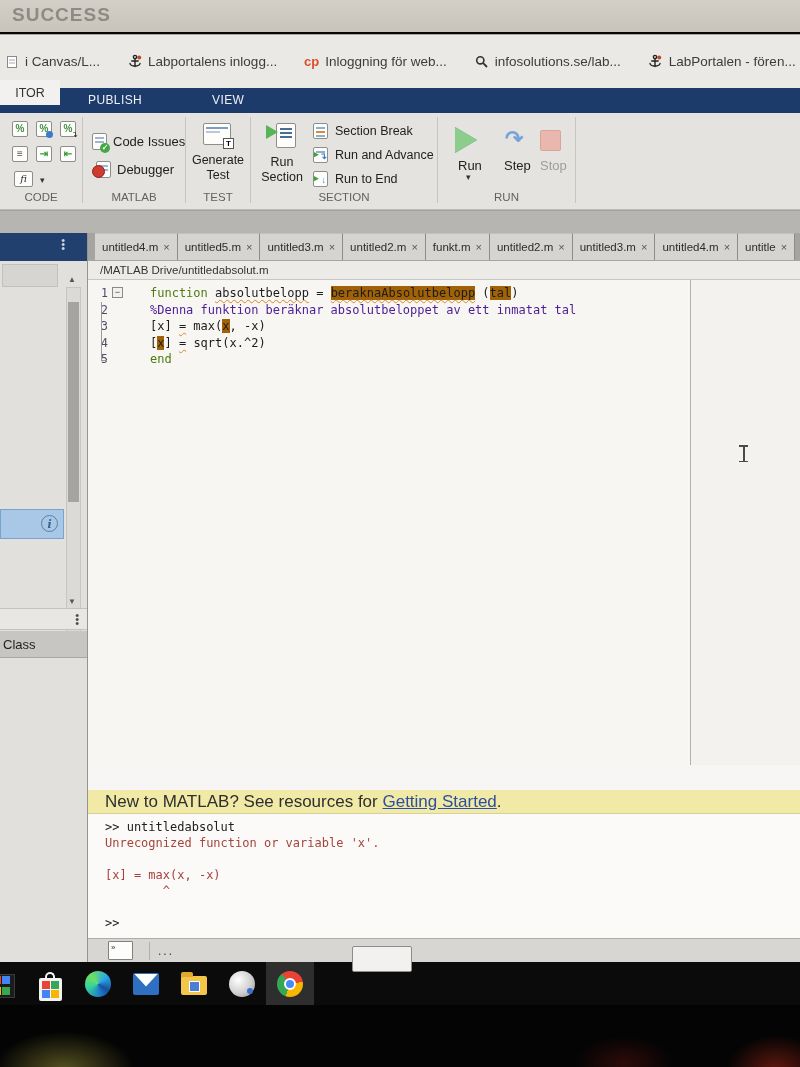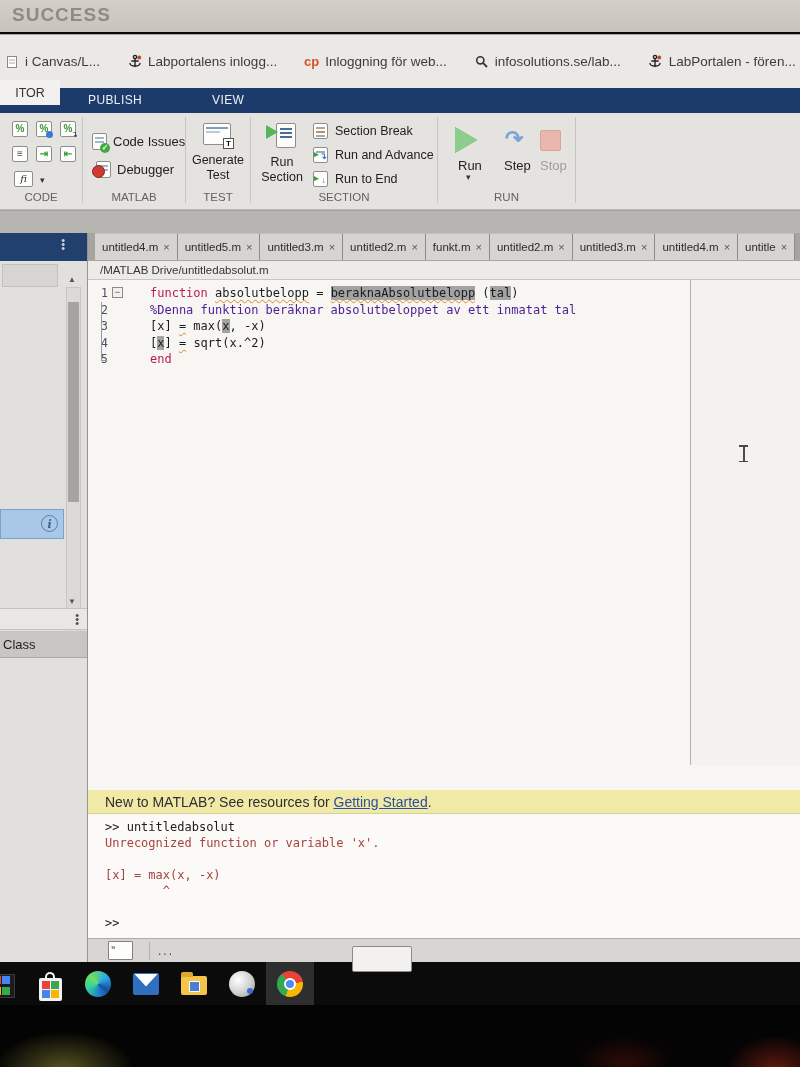--- a/index.html
+++ b/index.html
@@ -93,36 +93,36 @@
 
   #editor{left:0;top:47px;width:602px;height:485px;background:#f7f6f3;}
   #rpane{left:602px;top:47px;width:110px;height:485px;background:#f3f2ef;border-left:1px solid #b3b1ae;box-sizing:border-box;}
   #code-lines{position:absolute;left:0;top:5px;right:0;}
   .crow{display:flex;height:16.5px;align-items:center;}
   .lnum{width:20px;text-align:right;font:11.5px "DejaVu Sans Mono",monospace;color:#4c4c66;flex:0 0 auto;}
   .lfold{width:22px;flex:0 0 auto;position:relative;height:100%;}
   .foldbox{position:absolute;left:4px;top:2px;width:11px;height:11px;border:1px solid #8a8a8a;background:#f2f1ee;
            font-size:9px;line-height:9px;text-align:center;color:#444;box-sizing:border-box;}
   .lsrc{white-space:pre;font:12px "DejaVu Sans Mono",monospace;color:#1c1c1c;padding-left:20px;}
-  .c-kw{color:#be185d;}
+  .c-kw{color:#4d7c0f;}
   .c-cm{color:#4c1d95;}
-  .c-hl{background:#a3a3a3;}
+  .c-hl{background:#a16207;}
   .c-warn{text-decoration:underline;text-decoration-style:wavy;text-decoration-color:#d8872a;text-decoration-thickness:1px;text-underline-offset:2px;}
   #fold-line{left:13px;top:22px;width:1px;height:58px;background:#9a9a9a;}
   #fold-foot{left:13px;top:80px;width:6px;height:1px;background:#9a9a9a;}
   #ibeam{left:650px;top:212px;width:11px;height:17px;}
   #ibeam i{position:absolute;background:#4a4a48;}
   #ibeam .v{left:5px;top:1px;width:1.5px;height:15px;}
   #ibeam .h1{left:1px;top:0;width:9px;height:1.5px;}
   #ibeam .h2{left:1px;bottom:0;width:9px;height:1.5px;}
 
   #cmd-head{left:0;top:532px;width:712px;height:24px;background:#e9e7e4;border-top:1px solid #adaba8;border-bottom:1px solid #c9c7c4;
             font-size:13px;color:#1e1e1e;display:flex;align-items:center;padding-left:17px;box-sizing:border-box;}
   #banner{left:0;top:557px;width:712px;height:24px;background:#f0eaa6;border-bottom:1px solid #d6d095;
-          font-size:14px;color:#2e2e2e;display:flex;align-items:center;padding-left:17px;box-sizing:border-box;white-space:pre;}
+          font-size:17px;color:#2e2e2e;display:flex;align-items:center;padding-left:17px;box-sizing:border-box;white-space:pre;}
   .blink{color:#2d4f9e;text-decoration:underline;}
   #cmd-out{left:0;top:581px;width:712px;height:124px;background:#fbfaf8;padding:5px 0 0 17px;box-sizing:border-box;}
   .oline{font:12px "DejaVu Sans Mono",monospace;line-height:16px;white-space:pre;color:#202020;}
   .t-pl{color:#202020;}
   .t-err{color:#a5443c;}
   .t-link{text-decoration:underline;}
   #statusbar{left:0;top:705px;width:712px;height:24px;background:#d8d6d3;border-top:1px solid #aeaca9;
              display:flex;align-items:center;box-sizing:border-box;}
   #prompt-box{margin-left:20px;width:25px;height:19px;background:#fdfdfb;border:1px solid #82807d;border-radius:1px;
               font-size:8px;color:#333;padding:1px 0 0 2px;box-sizing:border-box;}

